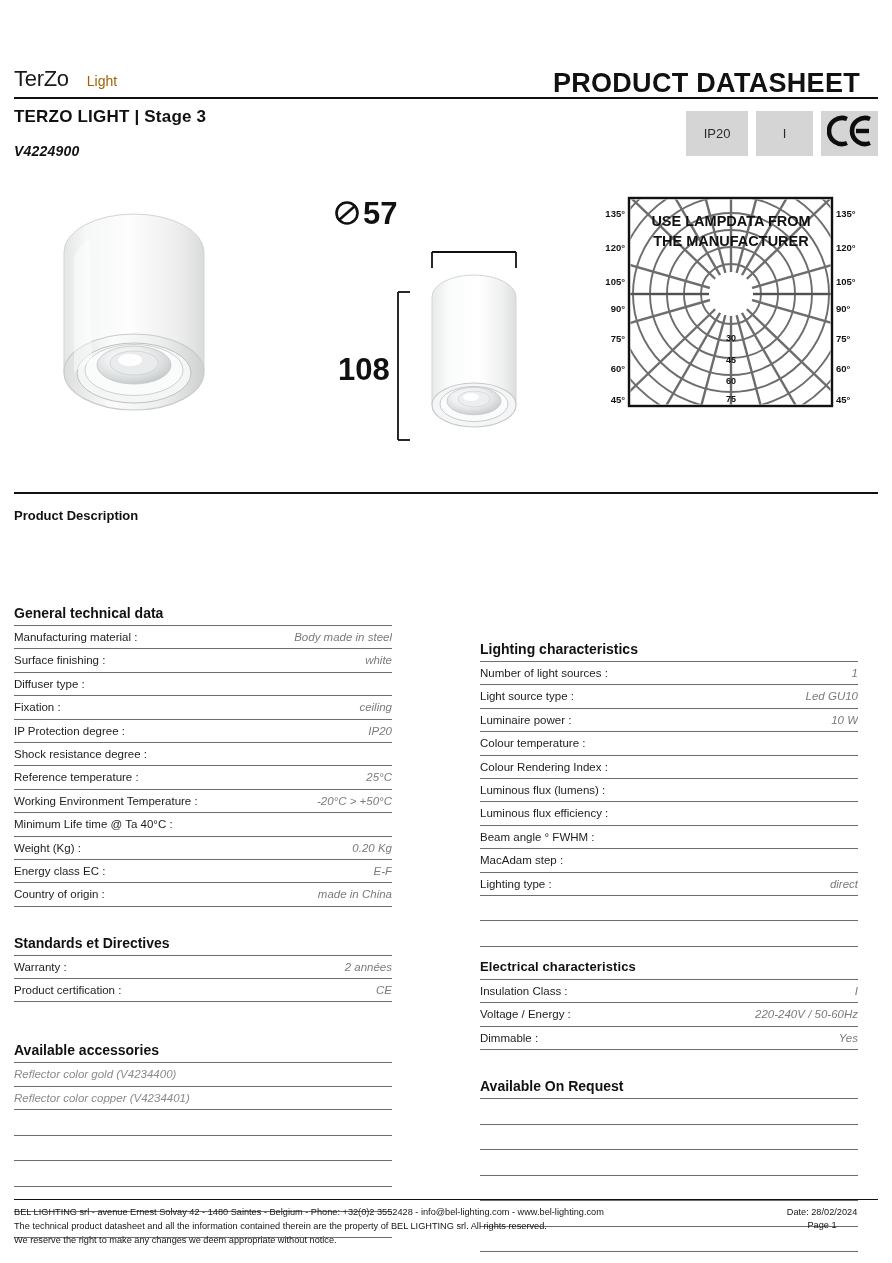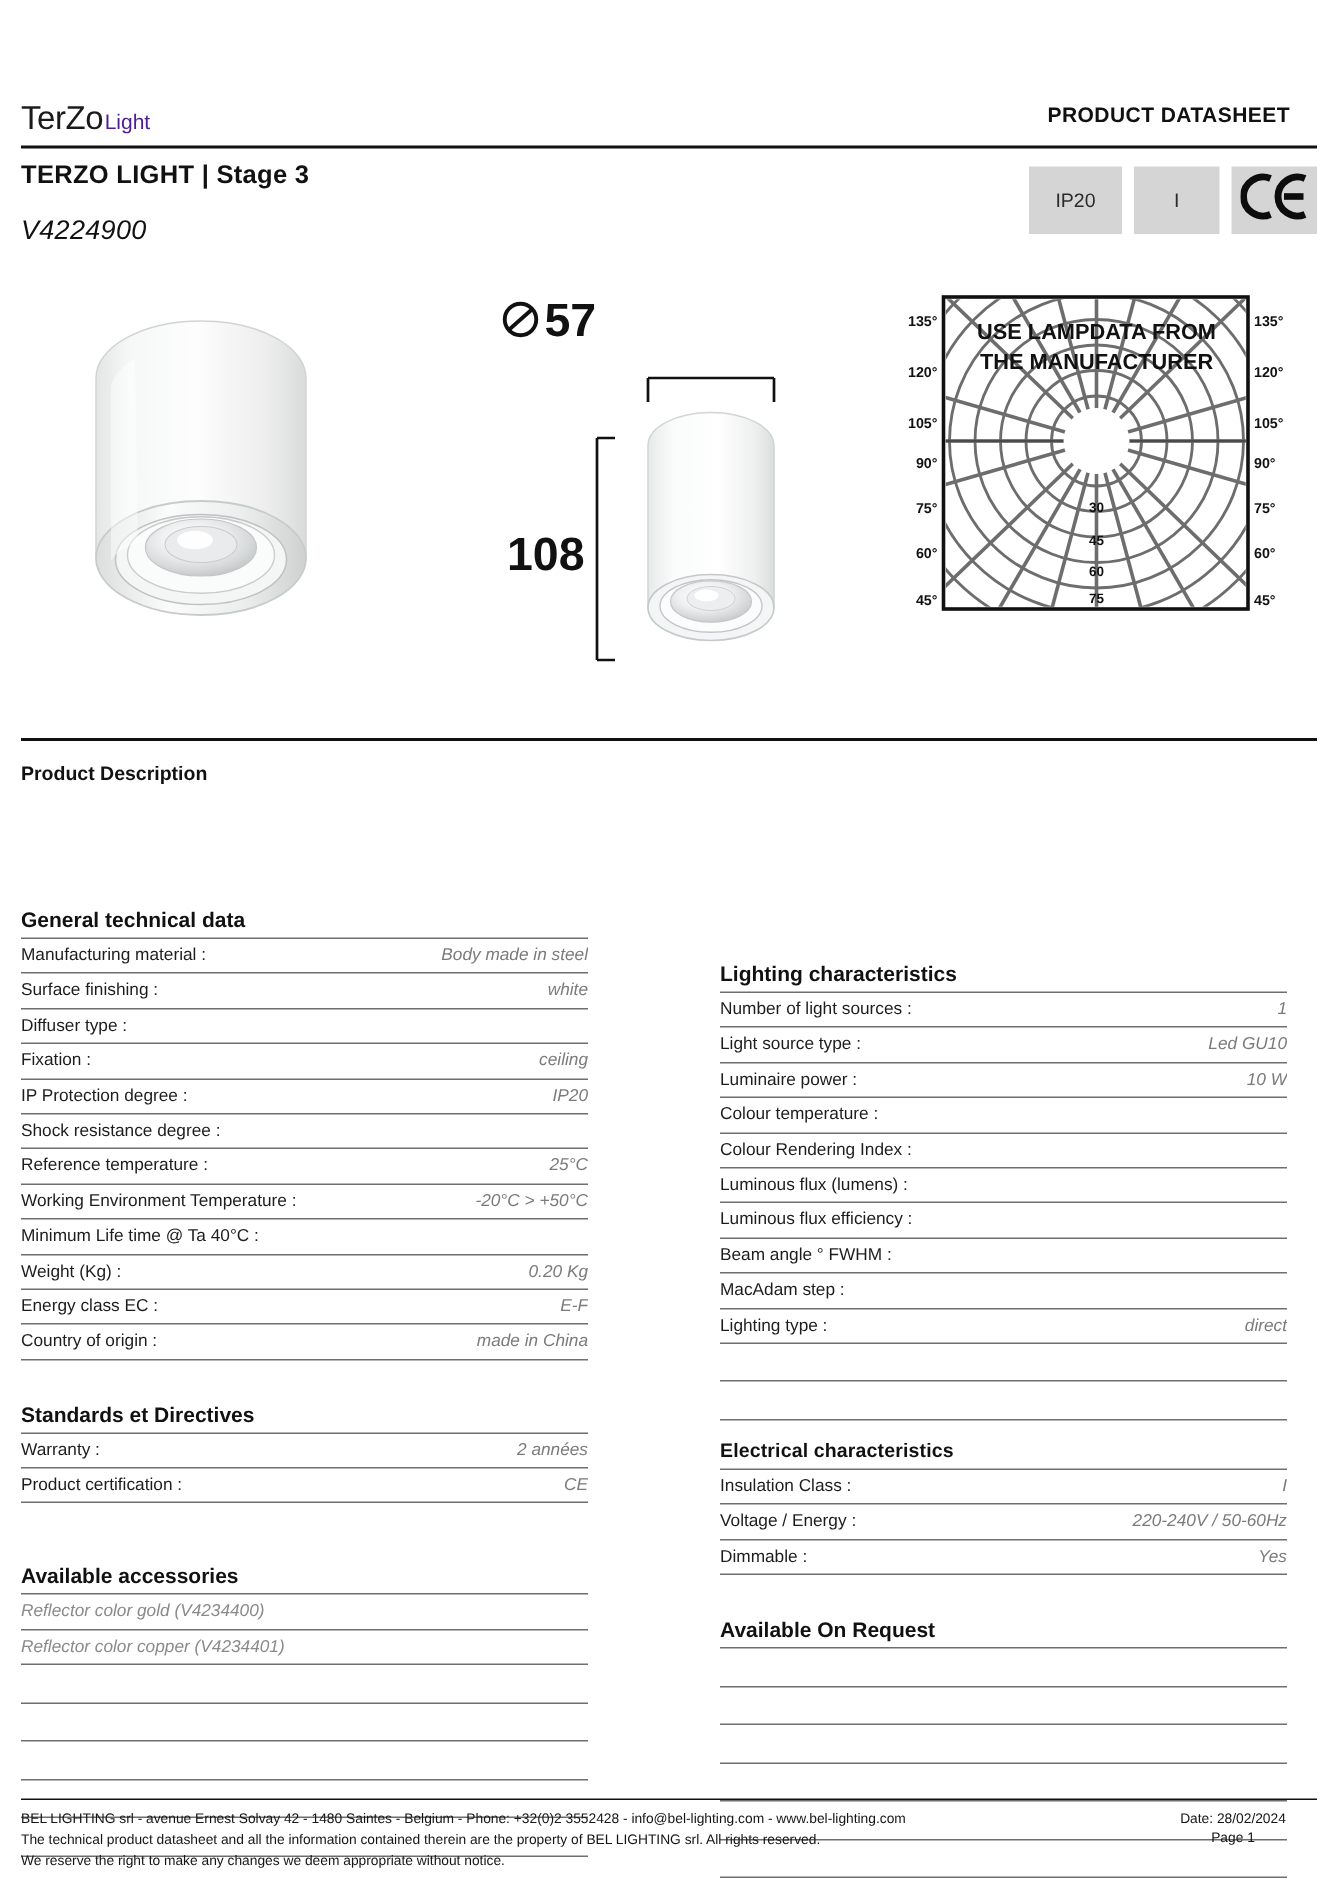--- a/index.html
+++ b/index.html
@@ -28,27 +28,27 @@
   }
   .logo-main {
     font-size: 22px;
     font-weight: 400;
     letter-spacing: -0.3px;
     color: #1a1a1a;
   }
   .logo-sub {
     font-size: 14px;
     font-weight: 400;
-    color: #4c1d95;
-    margin-left: 1px;
+    color: #a16207;
+    margin-left: 18px;
   }
   .datasheet-title {
     position: absolute;
     right: 32px; top: 68px;
-    font-size: 14px;
+    font-size: 27px;
     font-weight: bold;
     letter-spacing: 0.3px;
     color: #111;
     white-space: nowrap;
   }
   .header-rule {
     position: absolute;
     left: 14px; top: 97px;
     width: 864px; height: 0;
     border-top: 2px solid #111;
@@ -57,22 +57,22 @@
     position: absolute;
     left: 14px; top: 107px;
     font-size: 17px;
     font-weight: bold;
     letter-spacing: 0.2px;
     white-space: nowrap;
   }
   .prod-code {
     position: absolute;
     left: 14px; top: 143px;
-    font-size: 18px;
-    font-weight: normal;
+    font-size: 14px;
+    font-weight: bold;
     font-style: italic;
     letter-spacing: 0.2px;
     white-space: nowrap;
   }
   .badges {
     position: absolute;
     right: 14px; top: 111px;
     display: flex;
     gap: 8px;
     align-items: stretch;

